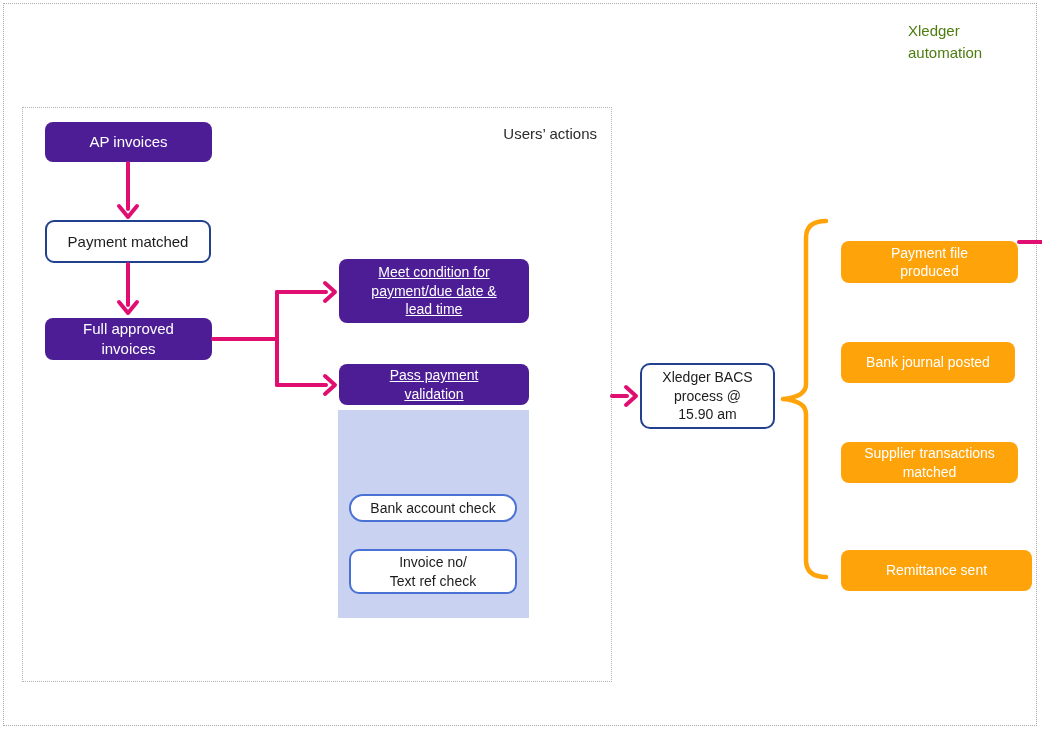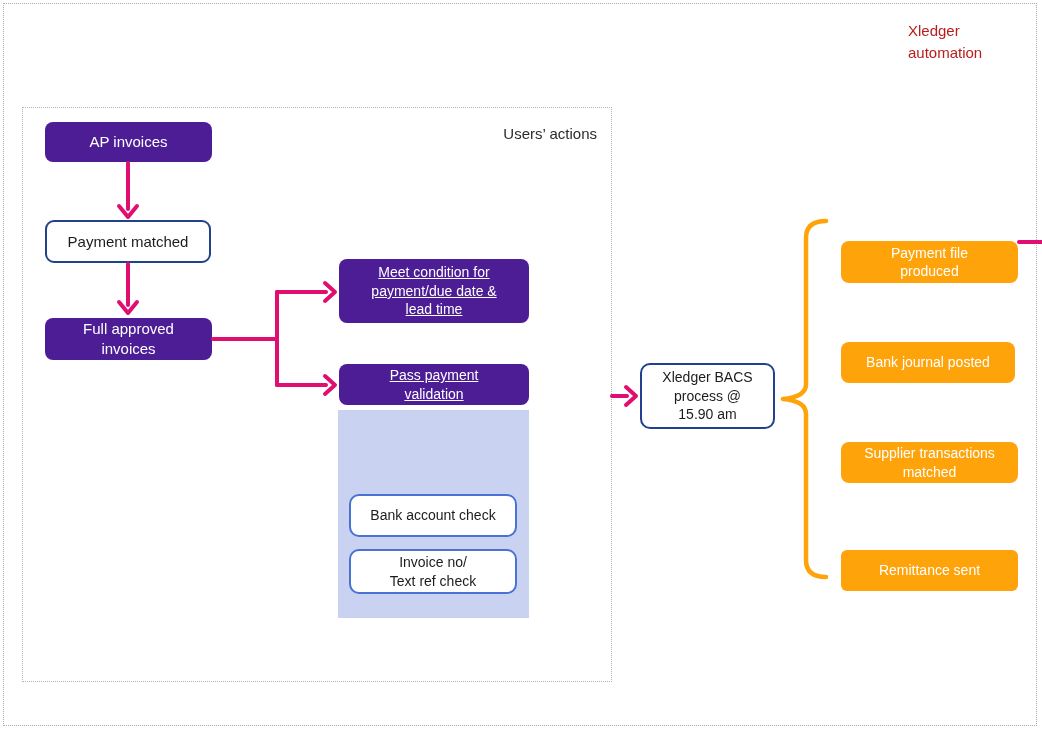--- a/index.html
+++ b/index.html
@@ -33,21 +33,21 @@
     top: 17px; right: 14px;
     font-size: 15px;
     color: #2b2b2b;
   }
   .xledger-label {
     position: absolute;
     left: 908px; top: 20px;
     width: 110px;
     font-size: 15px;
     line-height: 1.45;
-    color: #b91c1c;
+    color: #4d7c0f;
     white-space: pre-line;
   }
   .node {
     position: absolute;
     box-sizing: border-box;
     display: flex;
     align-items: center;
     justify-content: center;
     text-align: center;
     white-space: pre-line;
@@ -121,38 +121,38 @@
   <div class="node blue sm" style="left:339px; top:259px; width:190px; height:64px;">Meet condition for
 payment/due date &amp;
 lead time</div>
 
   <div class="node blue sm" style="left:339px; top:364px; width:190px; height:41px;">Pass payment
 validation</div>
 
   <div class="panel" style="left:338px; top:410px; width:191px; height:208px;"></div>
 
 
-  <div class="node check" style="left:349px; top:494px; width:168px; height:43px;">Bank account check</div>
+  <div class="node check" style="left:349px; top:494px; width:168px; height:28px;border-radius:14px;">Bank account check</div>
 
   <div class="node check" style="left:349px; top:549px; width:168px; height:45px;">Invoice no/
 Text ref check</div>
 
   <div class="node white-navy bacs" style="left:640px; top:363px; width:135px; height:66px;">Xledger BACS
 process @
 15.90 am</div>
 
   <div class="node orange-box" style="left:841px; top:221px; width:177px; height:42px;">Payment file
 produced</div>
 
   <div class="node orange-box" style="left:841px; top:322px; width:174px; height:41px;">Bank journal posted</div>
 
   <div class="node orange-box" style="left:841px; top:422px; width:177px; height:41px;">Supplier transactions
 matched</div>
 
-  <div class="node orange-box" style="left:841px; top:530px; width:177px; height:41px;border-radius:6px;">Remittance sent</div>
+  <div class="node orange-box" style="left:841px; top:530px; width:191px; height:41px;">Remittance sent</div>
 
   <svg class="connectors" viewBox="0 0 1042 735" xmlns="http://www.w3.org/2000/svg">
     <g stroke="#e10e72" stroke-width="4" fill="none" stroke-linecap="round" stroke-linejoin="round">
 
       <path d="M128 163 V 209"></path>
       <polyline points="119,206 128,217 137,206"></polyline>
 
       <path d="M128 264 V 305"></path>
       <polyline points="119,302 128,313 137,302"></polyline>
 

